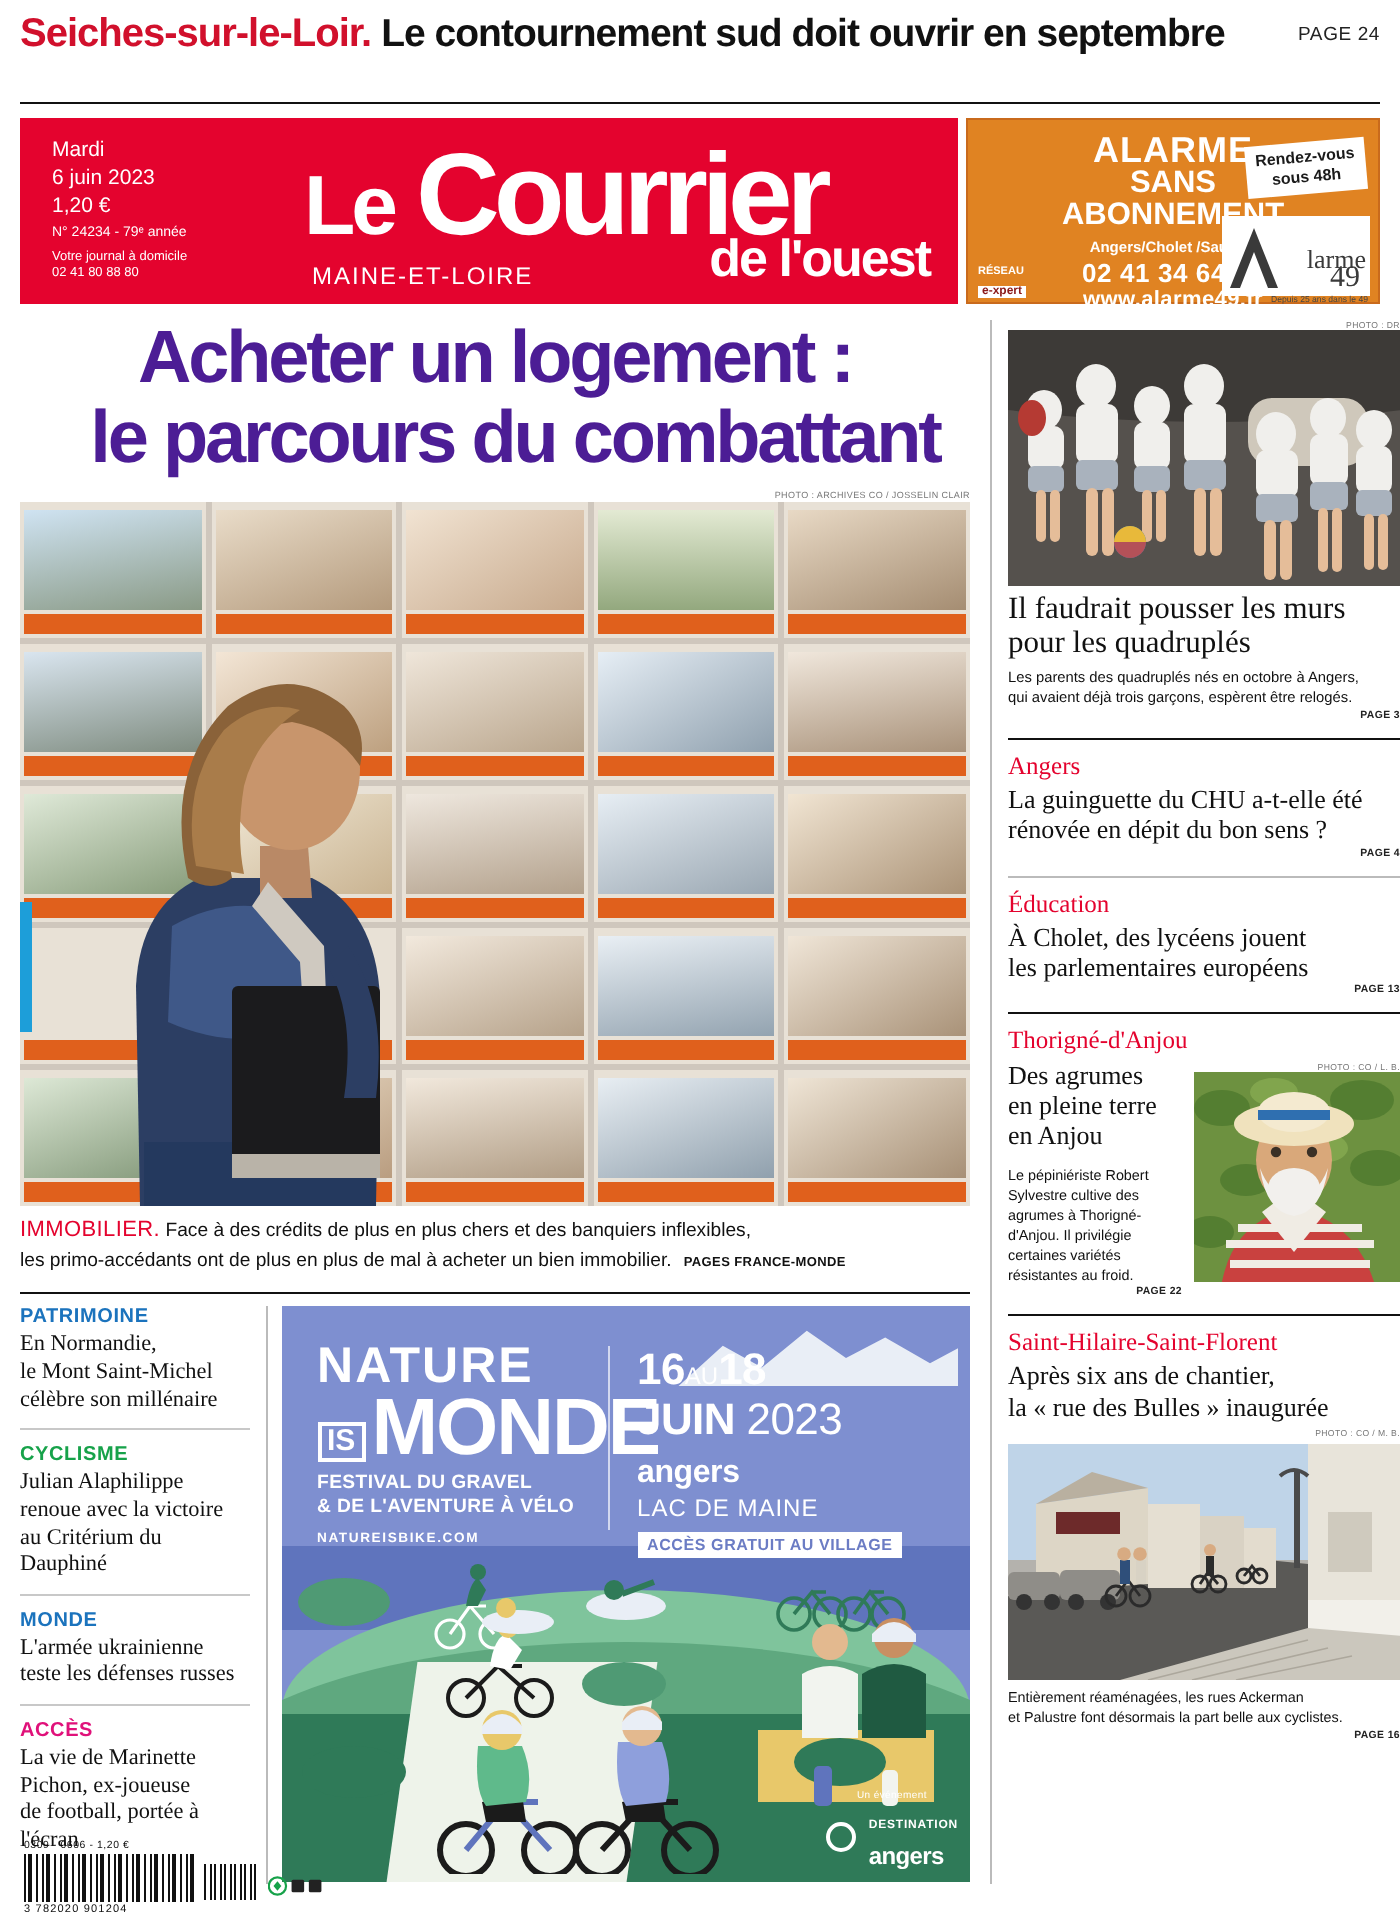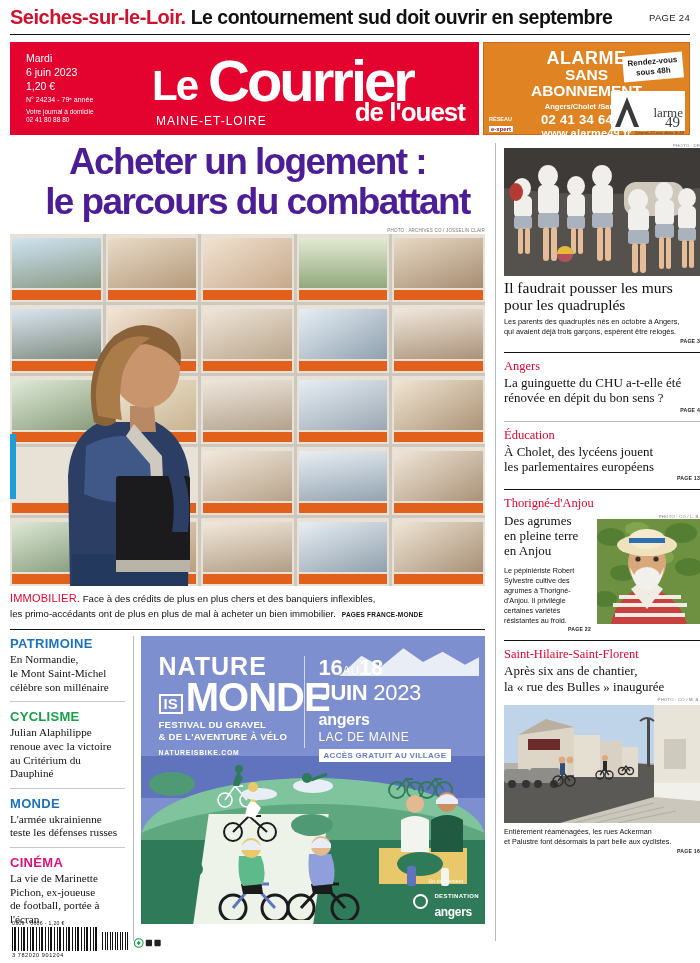--- a/index.html
+++ b/index.html
@@ -6,21 +6,21 @@
   body {
     width: 700px; height: 963px;
     background: #ffffff;
     font-family: "Liberation Sans", sans-serif;
     overflow: hidden;
     position: relative;
   }
   .page { width: 700px; height: 963px; position: relative; padding: 0 10px; }
 
   
-  .topbar { display: flex; align-items: baseline; padding: 6px 0 5px 0; border-bottom: 1.5px solid #111; }
+  .topbar { display: flex; align-items: baseline; padding: 6px 0 22px 0; border-bottom: 1.5px solid #111; }
   .topbar-loc { font-family: "Liberation Sans", sans-serif; font-weight: bold; font-size: 20px; color: #d1102c; letter-spacing: -0.5px; white-space: nowrap; }
   .topbar-head { font-family: "Liberation Sans", sans-serif; font-weight: bold; font-size: 19.5px; color: #111; letter-spacing: -0.5px; margin-left: 5px; white-space: nowrap; }
   .topbar-page { margin-left: auto; font-size: 9.5px; color: #222; letter-spacing: 0.3px; white-space: nowrap; align-self: center; }
 
   
   .masthead { display: flex; margin-top: 7px; height: 93px; }
   .mast-red { background: #e4032e; flex: 1; position: relative; display: flex; align-items: center; }
   .mast-date { color: #fff; padding-left: 16px; width: 120px; line-height: 1.32; }
   .mast-date .d1 { font-size: 10.5px; }
   .mast-date .d2 { font-size: 10.5px; }
@@ -73,21 +73,21 @@
   
   .lead-cap { margin-top: 5px; font-size: 9.6px; line-height: 1.42; color: #111; }
   .lead-cap .kicker { color: #e4032e; font-weight: normal; font-size: 11px; letter-spacing: 0.2px; }
   .lead-cap .pages { font-size: 6.5px; font-weight: bold; letter-spacing: 0.2px; margin-left: 6px; }
 
   
   .bottom { display: flex; margin-top: 9px; border-top: 1.5px solid #111; padding-top: 6px; }
   .teasers { width: 128px; padding-right: 8px; border-right: 1px solid #bbb; }
   .teaser { padding-bottom: 7px; margin-bottom: 7px; border-bottom: 1px solid #c8c8c8; }
   .teaser:last-child { border-bottom: none; }
-  .teaser-cat { font-size: 13px; font-weight: bold; letter-spacing: 0.3px; margin-bottom: 2px; }
+  .teaser-cat { font-size: 10px; font-weight: bold; letter-spacing: 0.3px; margin-bottom: 2px; }
   .teaser-txt { font-family: "Liberation Serif", serif; font-size: 11.2px; line-height: 1.22; color: #111; }
 
   
   .bikead { width: 358px; height: 288px; margin-left: 7px; position: relative; overflow: hidden; background: #ec4899; }
   .bk-sky { position: absolute; inset: 0; background: #7e8fd0; }
   .bk-left { position: absolute; left: 18px; top: 18px; width: 140px; }
   .bk-nature { color: #fff; font-weight: bold; font-size: 25px; letter-spacing: 1px; line-height: 1; }
   .bk-isbike { display: flex; align-items: flex-end; margin-top: 1px; }
   .bk-is { color: #fff; font-weight: bold; font-size: 15px; background: rgba(255,255,255,0.0); border: 2px solid #fff; padding: 0 3px; margin-right: 3px; line-height: 1.05; }
   .bk-bike { color: #fff; font-weight: bold; font-size: 40px; letter-spacing: -1px; line-height: 0.85; }
@@ -374,21 +374,21 @@
             </div>
           </div>
           <div class="teaser">
             <div class="teaser-cat" style="color:#1b73bd;">MONDE</div>
             <div class="teaser-txt">
               <span>L'armée ukrainienne</span><br>
               <span>teste les défenses russes</span>
             </div>
           </div>
           <div class="teaser">
-            <div class="teaser-cat" style="color:#e0117a;">CINÉMA</div>
+            <div class="teaser-cat" style="color:#e0117a;">ACCÈS</div>
             <div class="teaser-txt">
               <span>La vie de Marinette</span><br>
               <span>Pichon, ex-joueuse</span><br>
               <span>de football, portée à l'écran</span>
             </div>
           </div>
         </div>
 
         <div class="bikead">
           <div class="bk-sky"></div>

